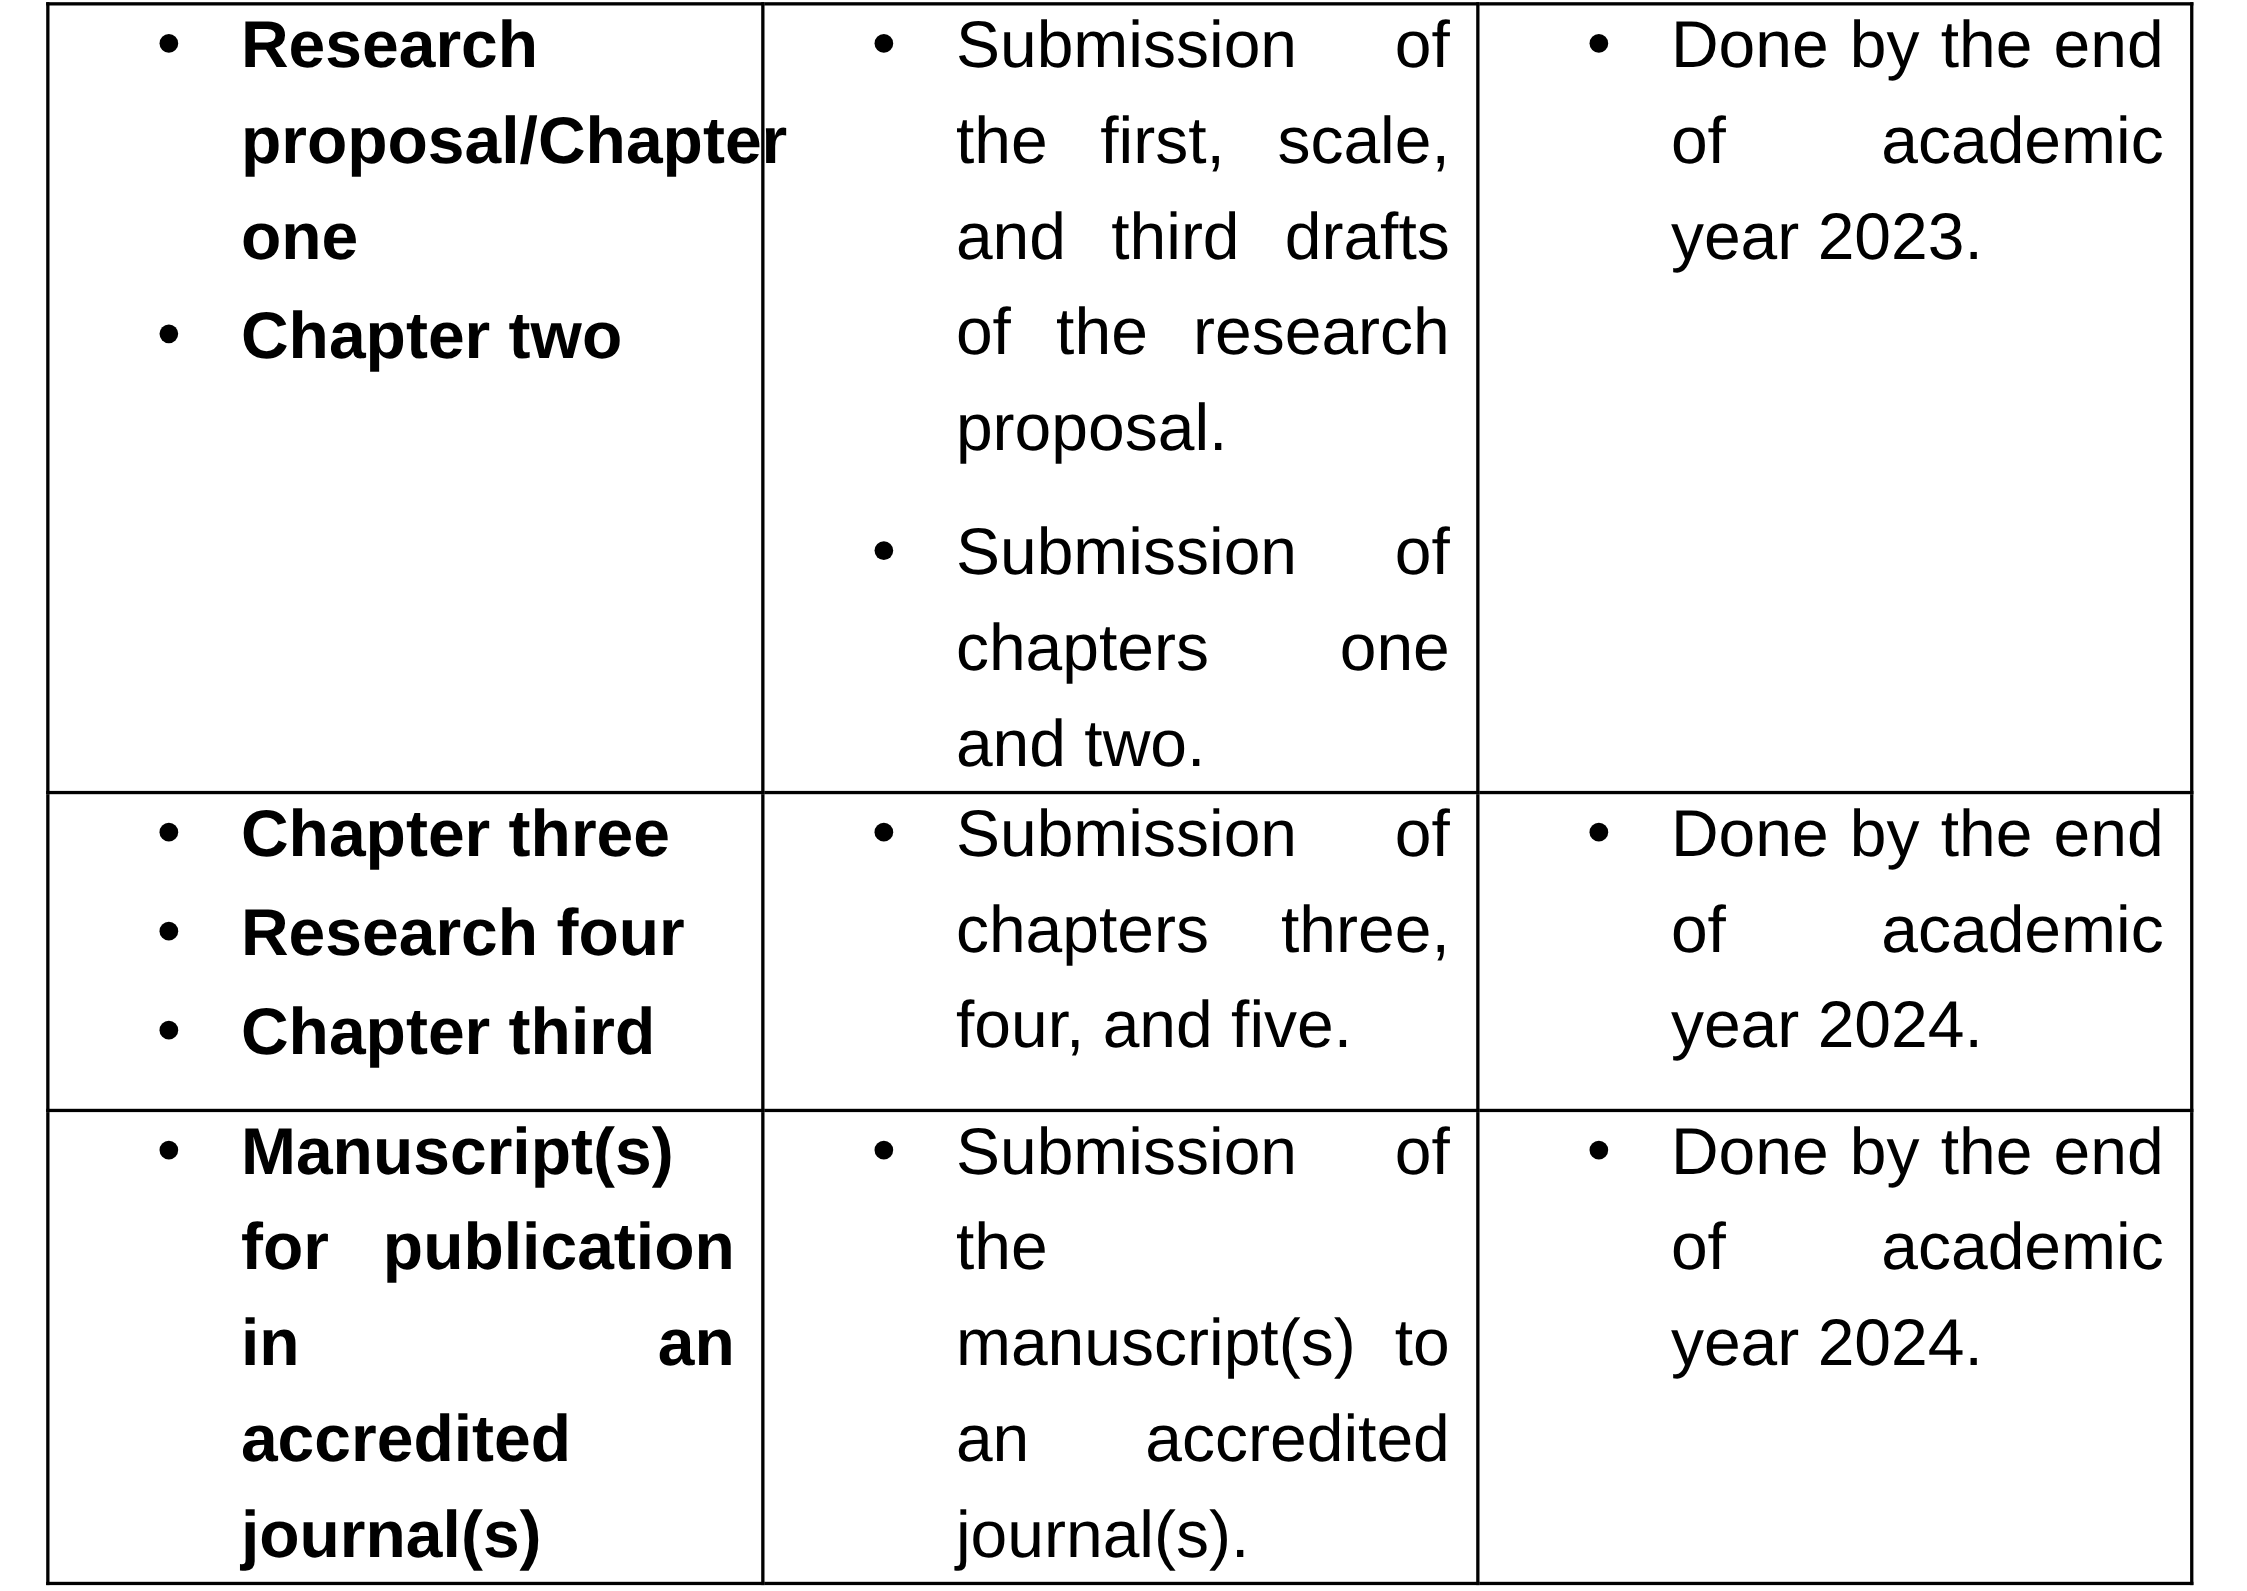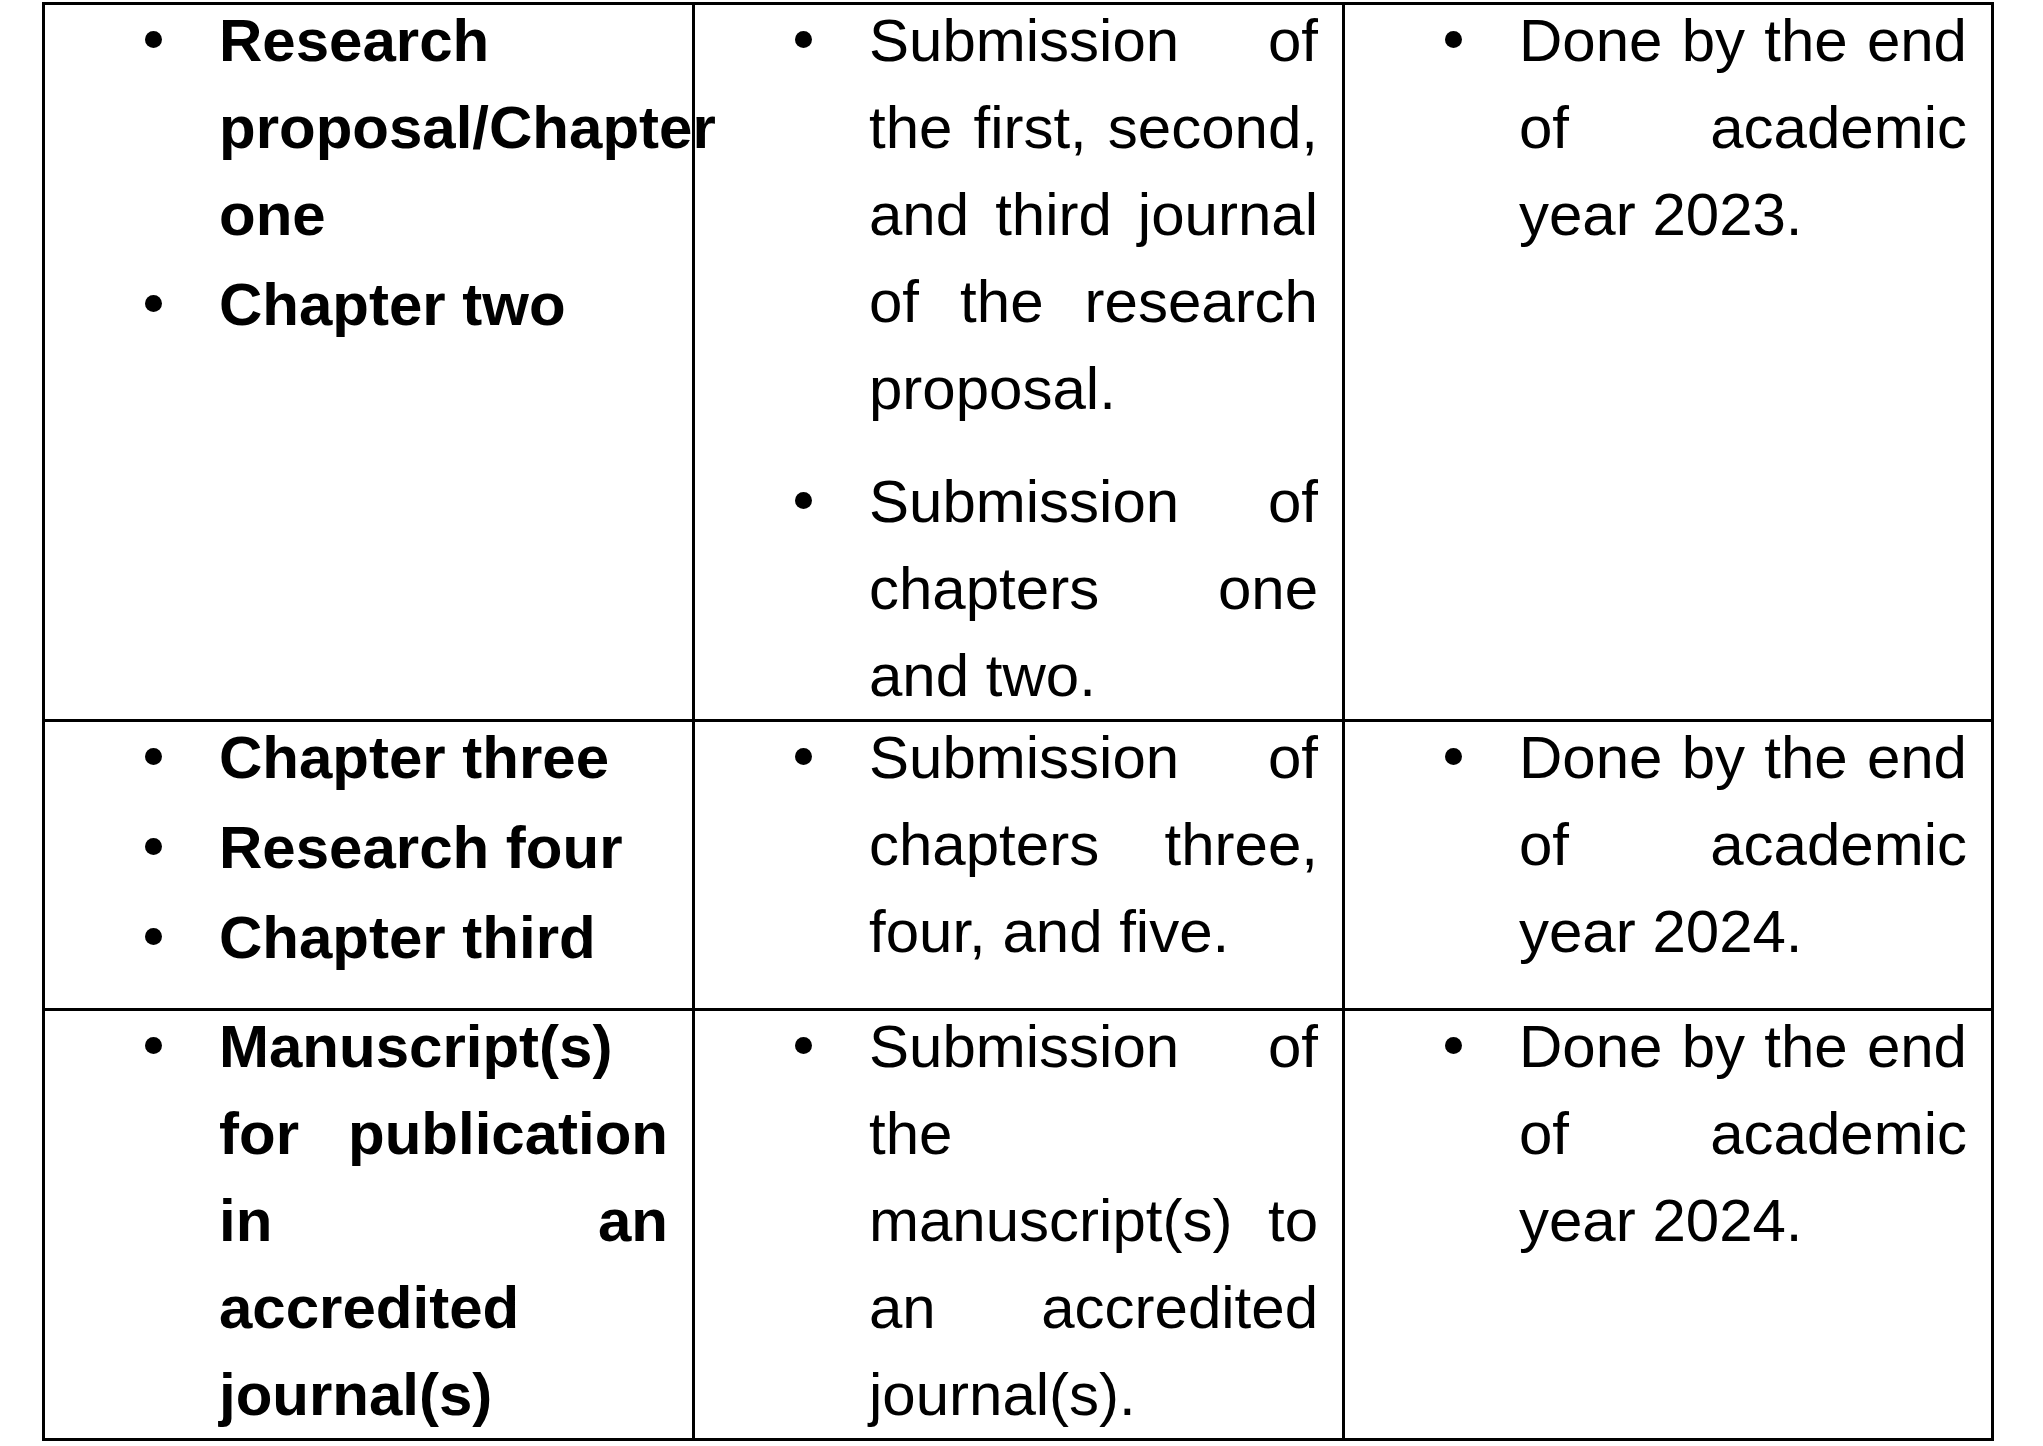--- a/index.html
+++ b/index.html
@@ -84,21 +84,21 @@
 
   <tr class="row-1">
     <td>
       <ul class="cell-list bold">
         <li><span class="bullet"></span><span class="item-text">Research proposal/Chapter one</span></li>
         <li><span class="bullet"></span><span class="item-text">Chapter two</span></li>
       </ul>
     </td>
     <td>
       <ul class="cell-list spaced">
-        <li><span class="bullet"></span><span class="item-text">Submission of the first, second, and third journal of the research proposal.</span></li>
+        <li><span class="bullet"></span><span class="item-text">Submission of the first, scale, and third drafts of the research proposal.</span></li>
         <li><span class="bullet"></span><span class="item-text">Submission of chapters one and two.</span></li>
       </ul>
     </td>
     <td>
       <ul class="cell-list">
         <li><span class="bullet"></span><span class="item-text">Done by the end of academic year 2023.</span></li>
       </ul>
     </td>
   </tr>
 

